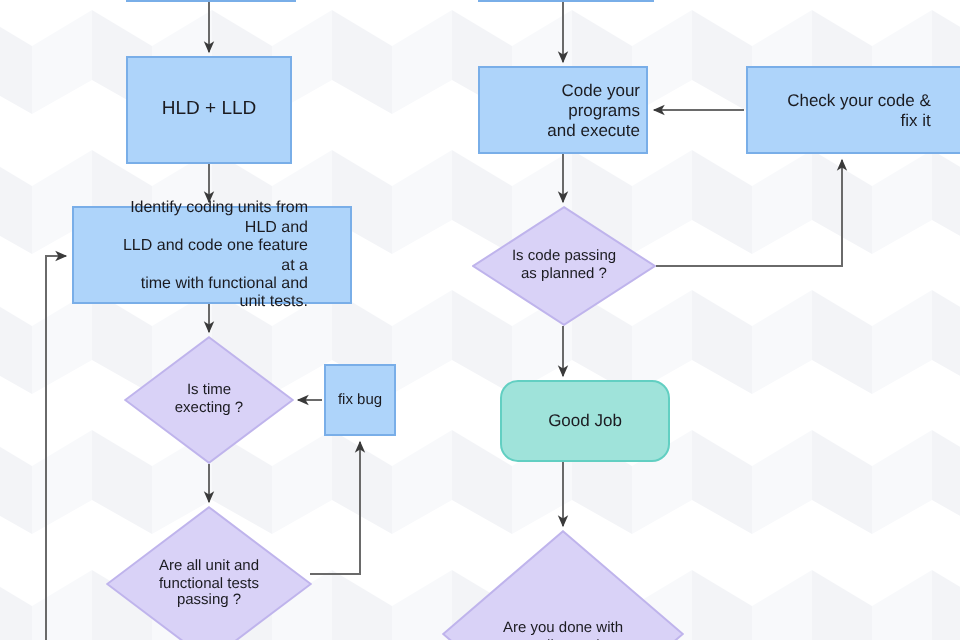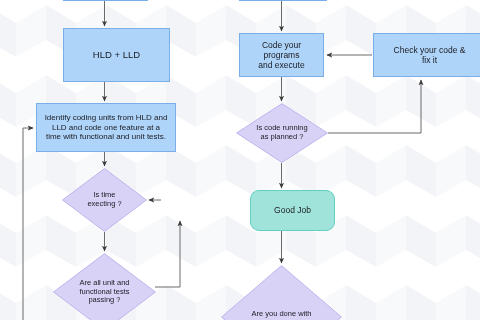--- a/index.html
+++ b/index.html
@@ -34,21 +34,21 @@
     position: absolute;
     left: 0; top: 0;
     width: 480px; height: 320px;
     pointer-events: none;
   }
   .node {
     position: absolute;
     display: flex;
     align-items: center;
     justify-content: center;
-    text-align: center;
+    text-align: right;
     box-sizing: border-box;
     color: #1b1b20;
     line-height: 1.18;
     white-space: pre-line;
   }
   .rect {
     background: #aed4fa;
     border: 1px solid #79aee8;
   }
   .round {
@@ -121,34 +121,35 @@
     <line x1="281.5" y1="0" x2="281.5" y2="31" stroke="#6a6a6a" stroke-width="1" marker-end="url(#arrowhead)"></line>
     <line x1="281.5" y1="77" x2="281.5" y2="101" stroke="#6a6a6a" stroke-width="1" marker-end="url(#arrowhead)"></line>
     <line x1="372" y1="55" x2="327" y2="55" stroke="#6a6a6a" stroke-width="1" marker-end="url(#arrowhead)"></line>
     <polyline points="328,133 421,133 421,80" fill="none" stroke="#6a6a6a" stroke-width="1" marker-end="url(#arrowhead)"></polyline>
     <line x1="281.5" y1="163" x2="281.5" y2="188" stroke="#6a6a6a" stroke-width="1" marker-end="url(#arrowhead)"></line>
     <line x1="281.5" y1="231" x2="281.5" y2="263" stroke="#6a6a6a" stroke-width="1" marker-end="url(#arrowhead)"></line>
   </svg>
 
   <div class="cut-top" style="left:63px; top:-6px; width:83px; height:6px;"></div>
 
-  <div class="node rect" style="left:63px; top:28px; width:107px; height:54px; font-size:9.5px;">HLD + LLD</div>
+  <div class="node rect" style="left:63px; top:28px; width:83px; height:54px; font-size:9.5px;">HLD + LLD</div>
 
-  <div class="node rect" style="left:36px; top:103px; width:140px; height:49px; font-size:8px; padding:0 0;">Identify coding units from HLD and
+  <div class="node rect" style="left:36px; top:103px; width:140px; height:49px; font-size:8px; padding:0 21px;">Identify coding units from HLD and
 LLD and code one feature at a
 time with functional and unit tests.</div>
 
   <div class="diamond-wrap" style="left:62px; top:168px; width:85px; height:64px;">
     <svg class="diamond-shape" viewBox="0 0 85 64" preserveAspectRatio="none">
       <polygon points="42.5,0.6 84.4,32 42.5,63.4 0.6,32" fill="#d9d2f7" stroke="#bfb4ec" stroke-width="1"></polygon>
     </svg>
     <div class="diamond-label" style="font-size:7.5px;">Is time
 execting ?</div>
   </div>
 
+  <div class="node rect" style="left:162px; top:182px; width:36px; height:36px; font-size:7.5px;">fix bug</div>
 
   <div class="diamond-wrap" style="left:53px; top:253px; width:103px; height:78px;">
     <svg class="diamond-shape" viewBox="0 0 103 78" preserveAspectRatio="none">
       <polygon points="51.5,0.6 102.4,39 51.5,77.4 0.6,39" fill="#d9d2f7" stroke="#bfb4ec" stroke-width="1"></polygon>
     </svg>
     <div class="diamond-label" style="font-size:7.5px;">Are all unit and
 functional tests
 passing ?</div>
   </div>
 
@@ -157,21 +158,21 @@
   <div class="node rect" style="left:239px; top:33px; width:85px; height:44px; font-size:8.5px; padding:0 3px;">Code your programs
 and execute</div>
 
   <div class="node rect" style="left:373px; top:33px; width:113px; height:44px; font-size:8.5px; padding:0 3px;">Check  your code &amp;
 fix it</div>
 
   <div class="diamond-wrap" style="left:236px; top:103px; width:92px; height:60px;">
     <svg class="diamond-shape" viewBox="0 0 92 60" preserveAspectRatio="none">
       <polygon points="46,0.6 91.4,30 46,59.4 0.6,30" fill="#d9d2f7" stroke="#bfb4ec" stroke-width="1"></polygon>
     </svg>
-    <div class="diamond-label" style="font-size:7.5px;">Is code running
+    <div class="diamond-label" style="font-size:7.5px;">Is code passing
 as planned ?</div>
   </div>
 
   <div class="node round" style="left:239px; top:190px; width:85px; height:41px; font-size:8.5px;">Good Job</div>
 
   <div class="diamond-wrap" style="left:221px; top:265px; width:121px; height:104px;">
     <svg class="diamond-shape" viewBox="0 0 121 104" preserveAspectRatio="none">
       <polygon points="60.5,0.6 120.4,52 60.5,103.4 0.6,52" fill="#d9d2f7" stroke="#bfb4ec" stroke-width="1"></polygon>
     </svg>
     <div class="diamond-label" style="font-size:7.5px; padding-top:22px;">Are you done with

